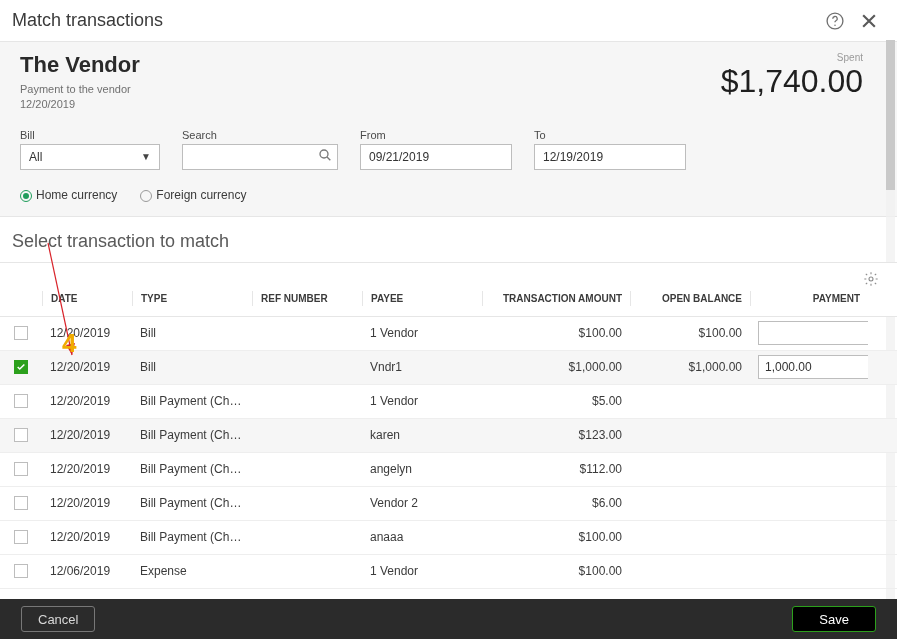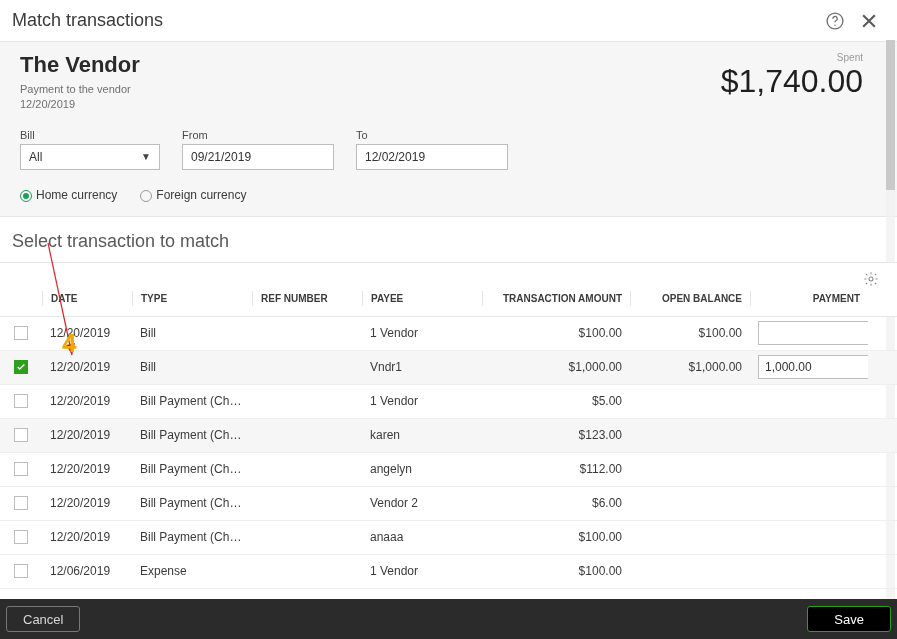--- a/index.html
+++ b/index.html
@@ -43,21 +43,21 @@
   .th-right { text-align: right; }
   .trow { height: 34px; border-bottom: 1px solid #eee; font-size: 12px; color: #3b3b3b; }
   .trow.alt { background: #f6f6f6; }
   .td { padding: 0 8px; white-space: nowrap; overflow: hidden; text-overflow: ellipsis; }
   .td-right { text-align: right; }
   .check-cell { display:flex; justify-content:center; }
   .checkbox { width: 14px; height: 14px; border: 1px solid #bdbdbd; background: #fff; display:inline-flex; align-items:center; justify-content:center; }
   .checkbox.on { background: #2ca01c; border-color: #2ca01c; color:#fff; }
   .pay-input { width: 112px; height: 24px; border: 1px solid #bdbdbd; padding: 0 6px; font-size: 12px; color: #333; }
 
-  .footer { position: absolute; left:0; right:0; bottom:0; height: 40px; background: #2b2b2b; display: flex; align-items: center; justify-content: space-between; padding: 0 6px; }
+  .footer { position: absolute; left:0; right:0; bottom:0; height: 40px; background: #2b2b2b; display: flex; align-items: center; justify-content: space-between; padding: 0 21px; }
   .btn { height: 26px; padding: 0 16px; font-size: 13px; border-radius: 3px; cursor: pointer; border: 1px solid #777; background: #2b2b2b; color: #d7d7d7; }
   .btn.primary { background: #000000; border-color: #2ca01c; color: #fff; padding: 0 26px; }
 
   .scrollbar-vert { position: absolute; right: 2px; top: 40px; width: 9px; height: 560px; background: #f0f0f0c0; }
   .scrollbar-thumb { position: absolute; right: 2px; top: 40px; width: 9px; height: 150px; background: #c9c9c9; border-radius: 0; }
 
   .annotation { position: absolute; pointer-events: none; }
   .ann-line { stroke: #d8232a; stroke-width: 1.2; }
   .ann-text { font-size: 26px; font-weight: 600; fill: #f0ab00; font-family: Arial, sans-serif; }
 </style>
@@ -100,29 +100,41 @@
 
   <div class="filters">
     <div class="filter-group">
       <span class="filter-label">Bill</span>
       <div class="select-box">
         <span>All</span>
         <span class="caret">▼</span>
       </div>
     </div>
     <div class="filter-group">
+      <span class="filter-label">Search</span>
+      <div class="search-box-wrap">
+        <input class="search-input-inner" value="" style="">
+        <span>
+          <svg width="16" height="16" viewBox="0 0 24 24" fill="none" stroke="#7a7a7a" stroke-width="2">
+              <circle cx="10.5" cy="10.5" r="6"></circle>
+              <path d="M20 20 L15 15"></path>
+            </svg>
+        </span>
+      </div>
+    </div>
+    <div class="filter-group">
       <span class="filter-label">From</span>
       <div class="input-box date-input">
         <span>09/21/2019</span>
       </div>
     </div>
     <div class="filter-group">
       <span class="filter-label">To</span>
       <div class="input-box date-input">
-        <span>12/02/2019</span>
+        <span>12/19/2019</span>
       </div>
     </div>
   </div>
 
   <div class="radio-row">
     <label><span class="radio on"></span><span>Home currency</span></label>
     <label><span class="radio"></span><span>Foreign currency</span></label>
   </div>
 </div>
 

